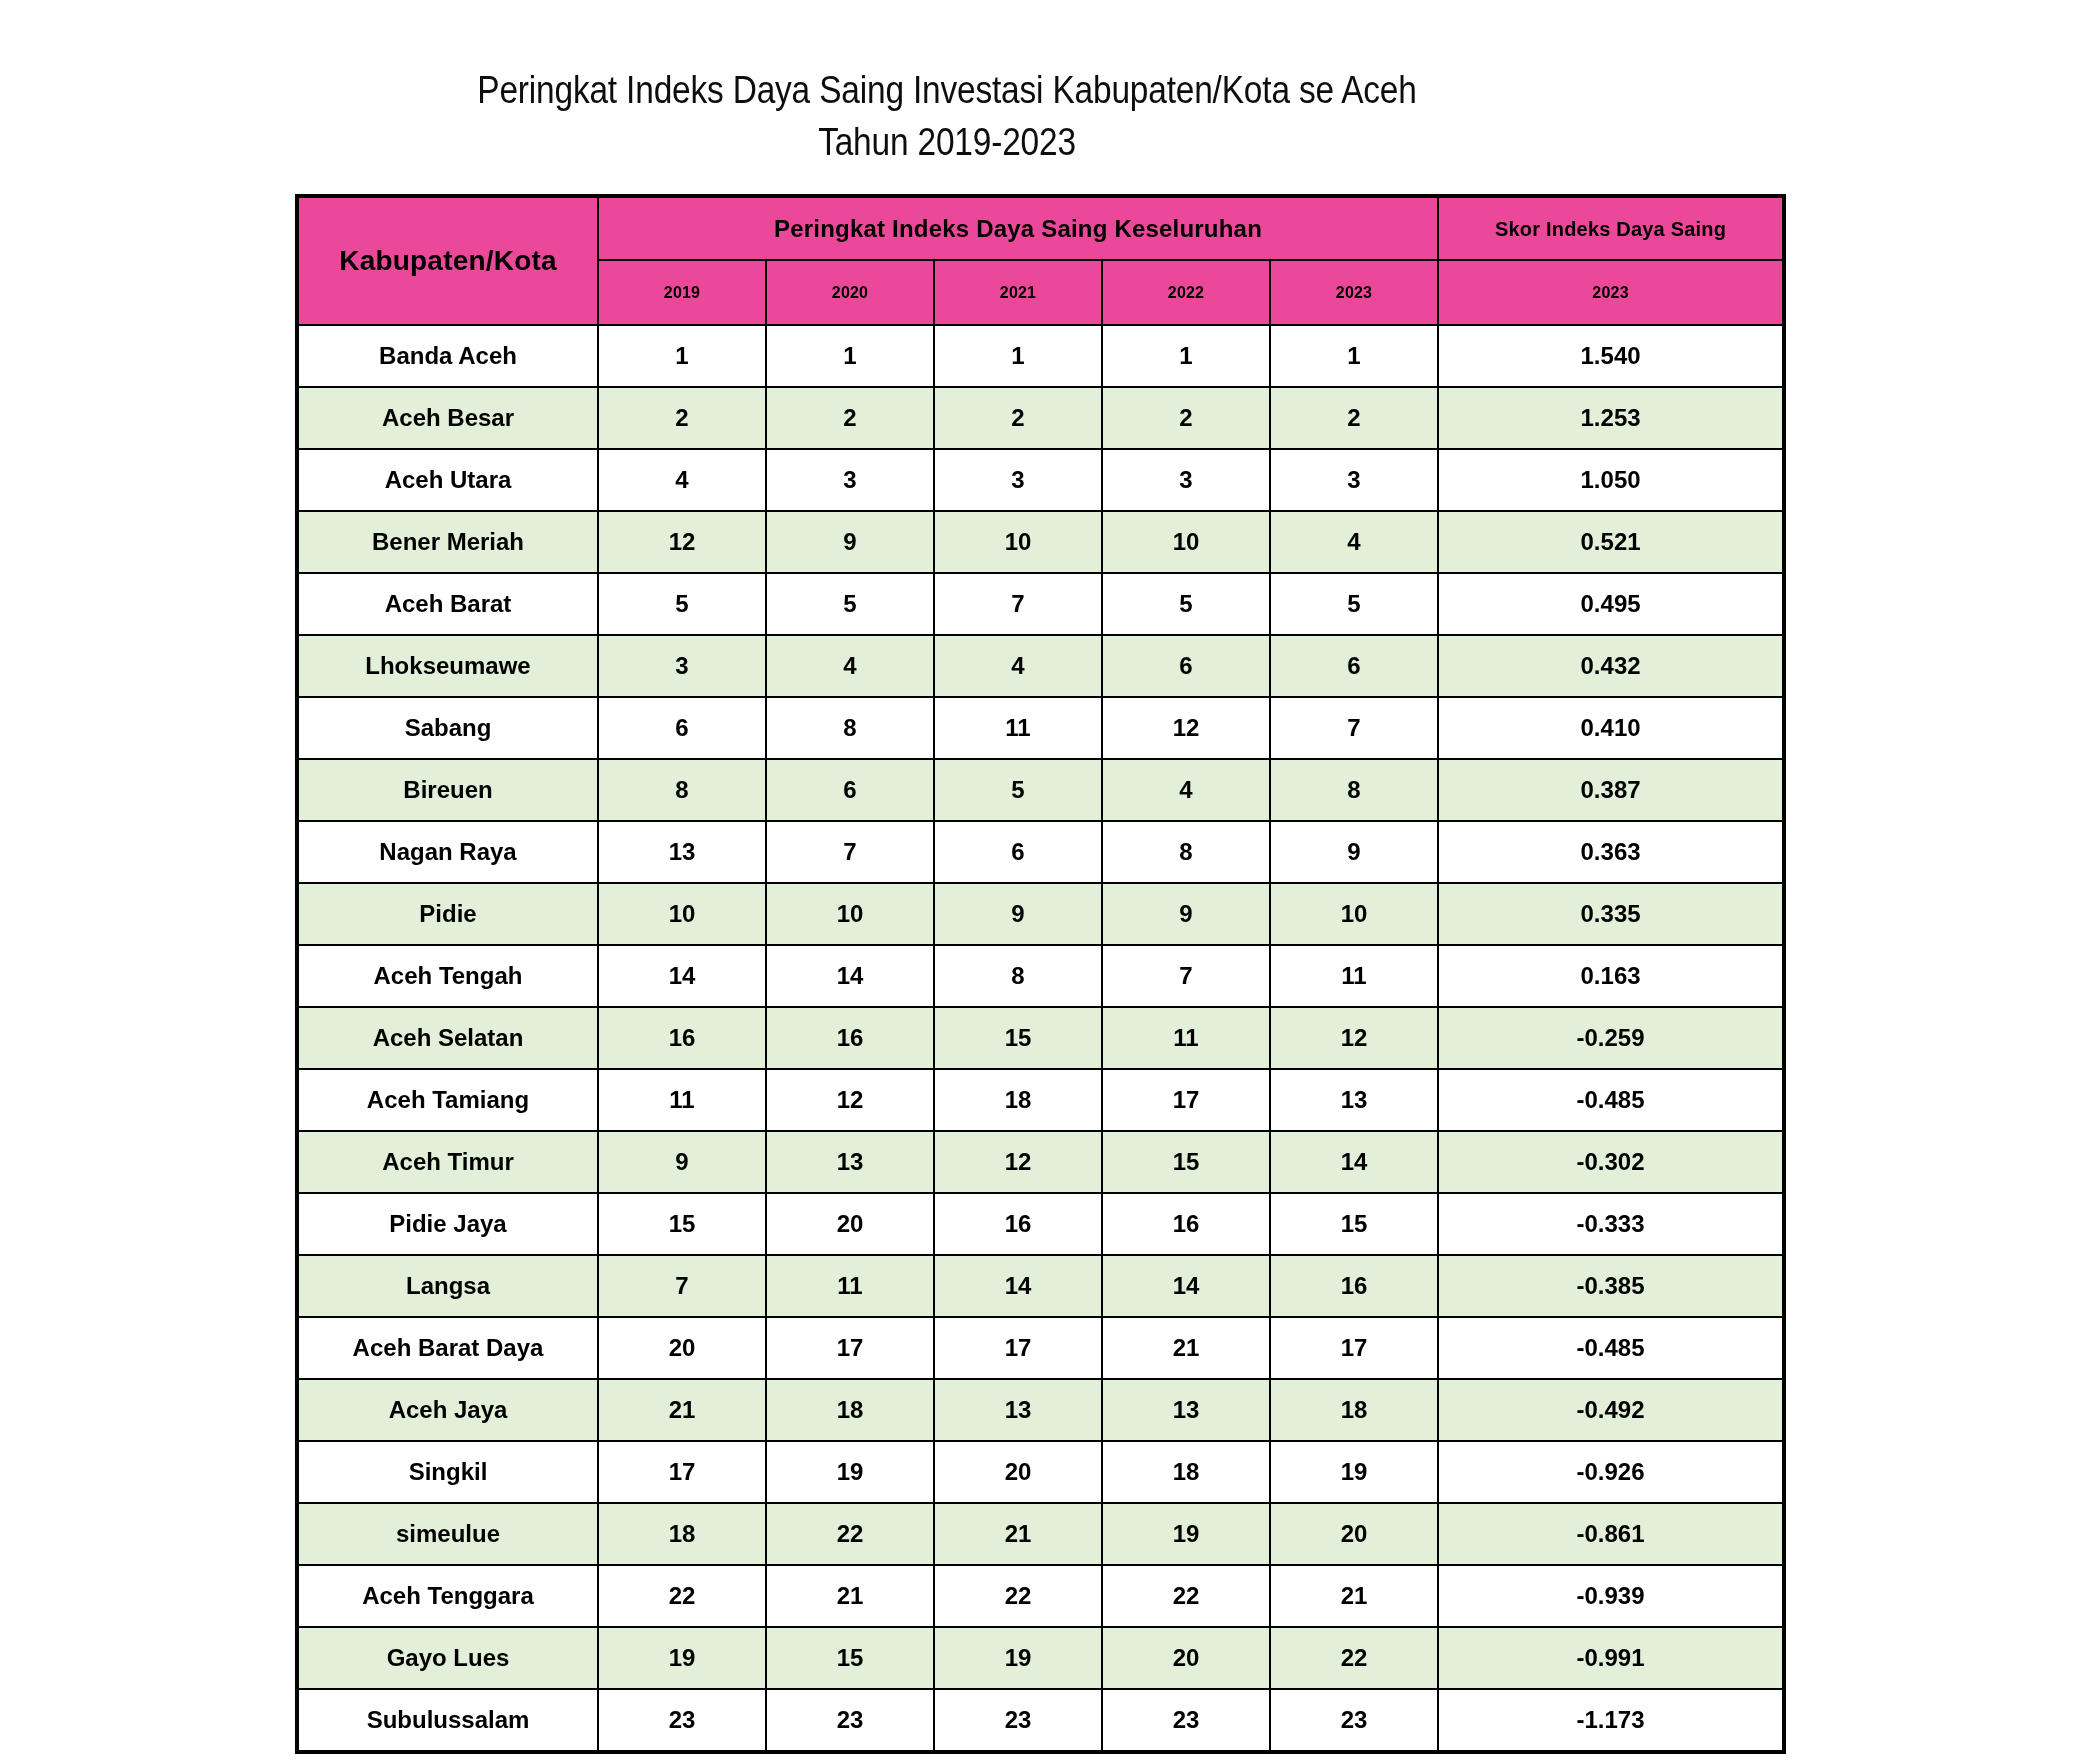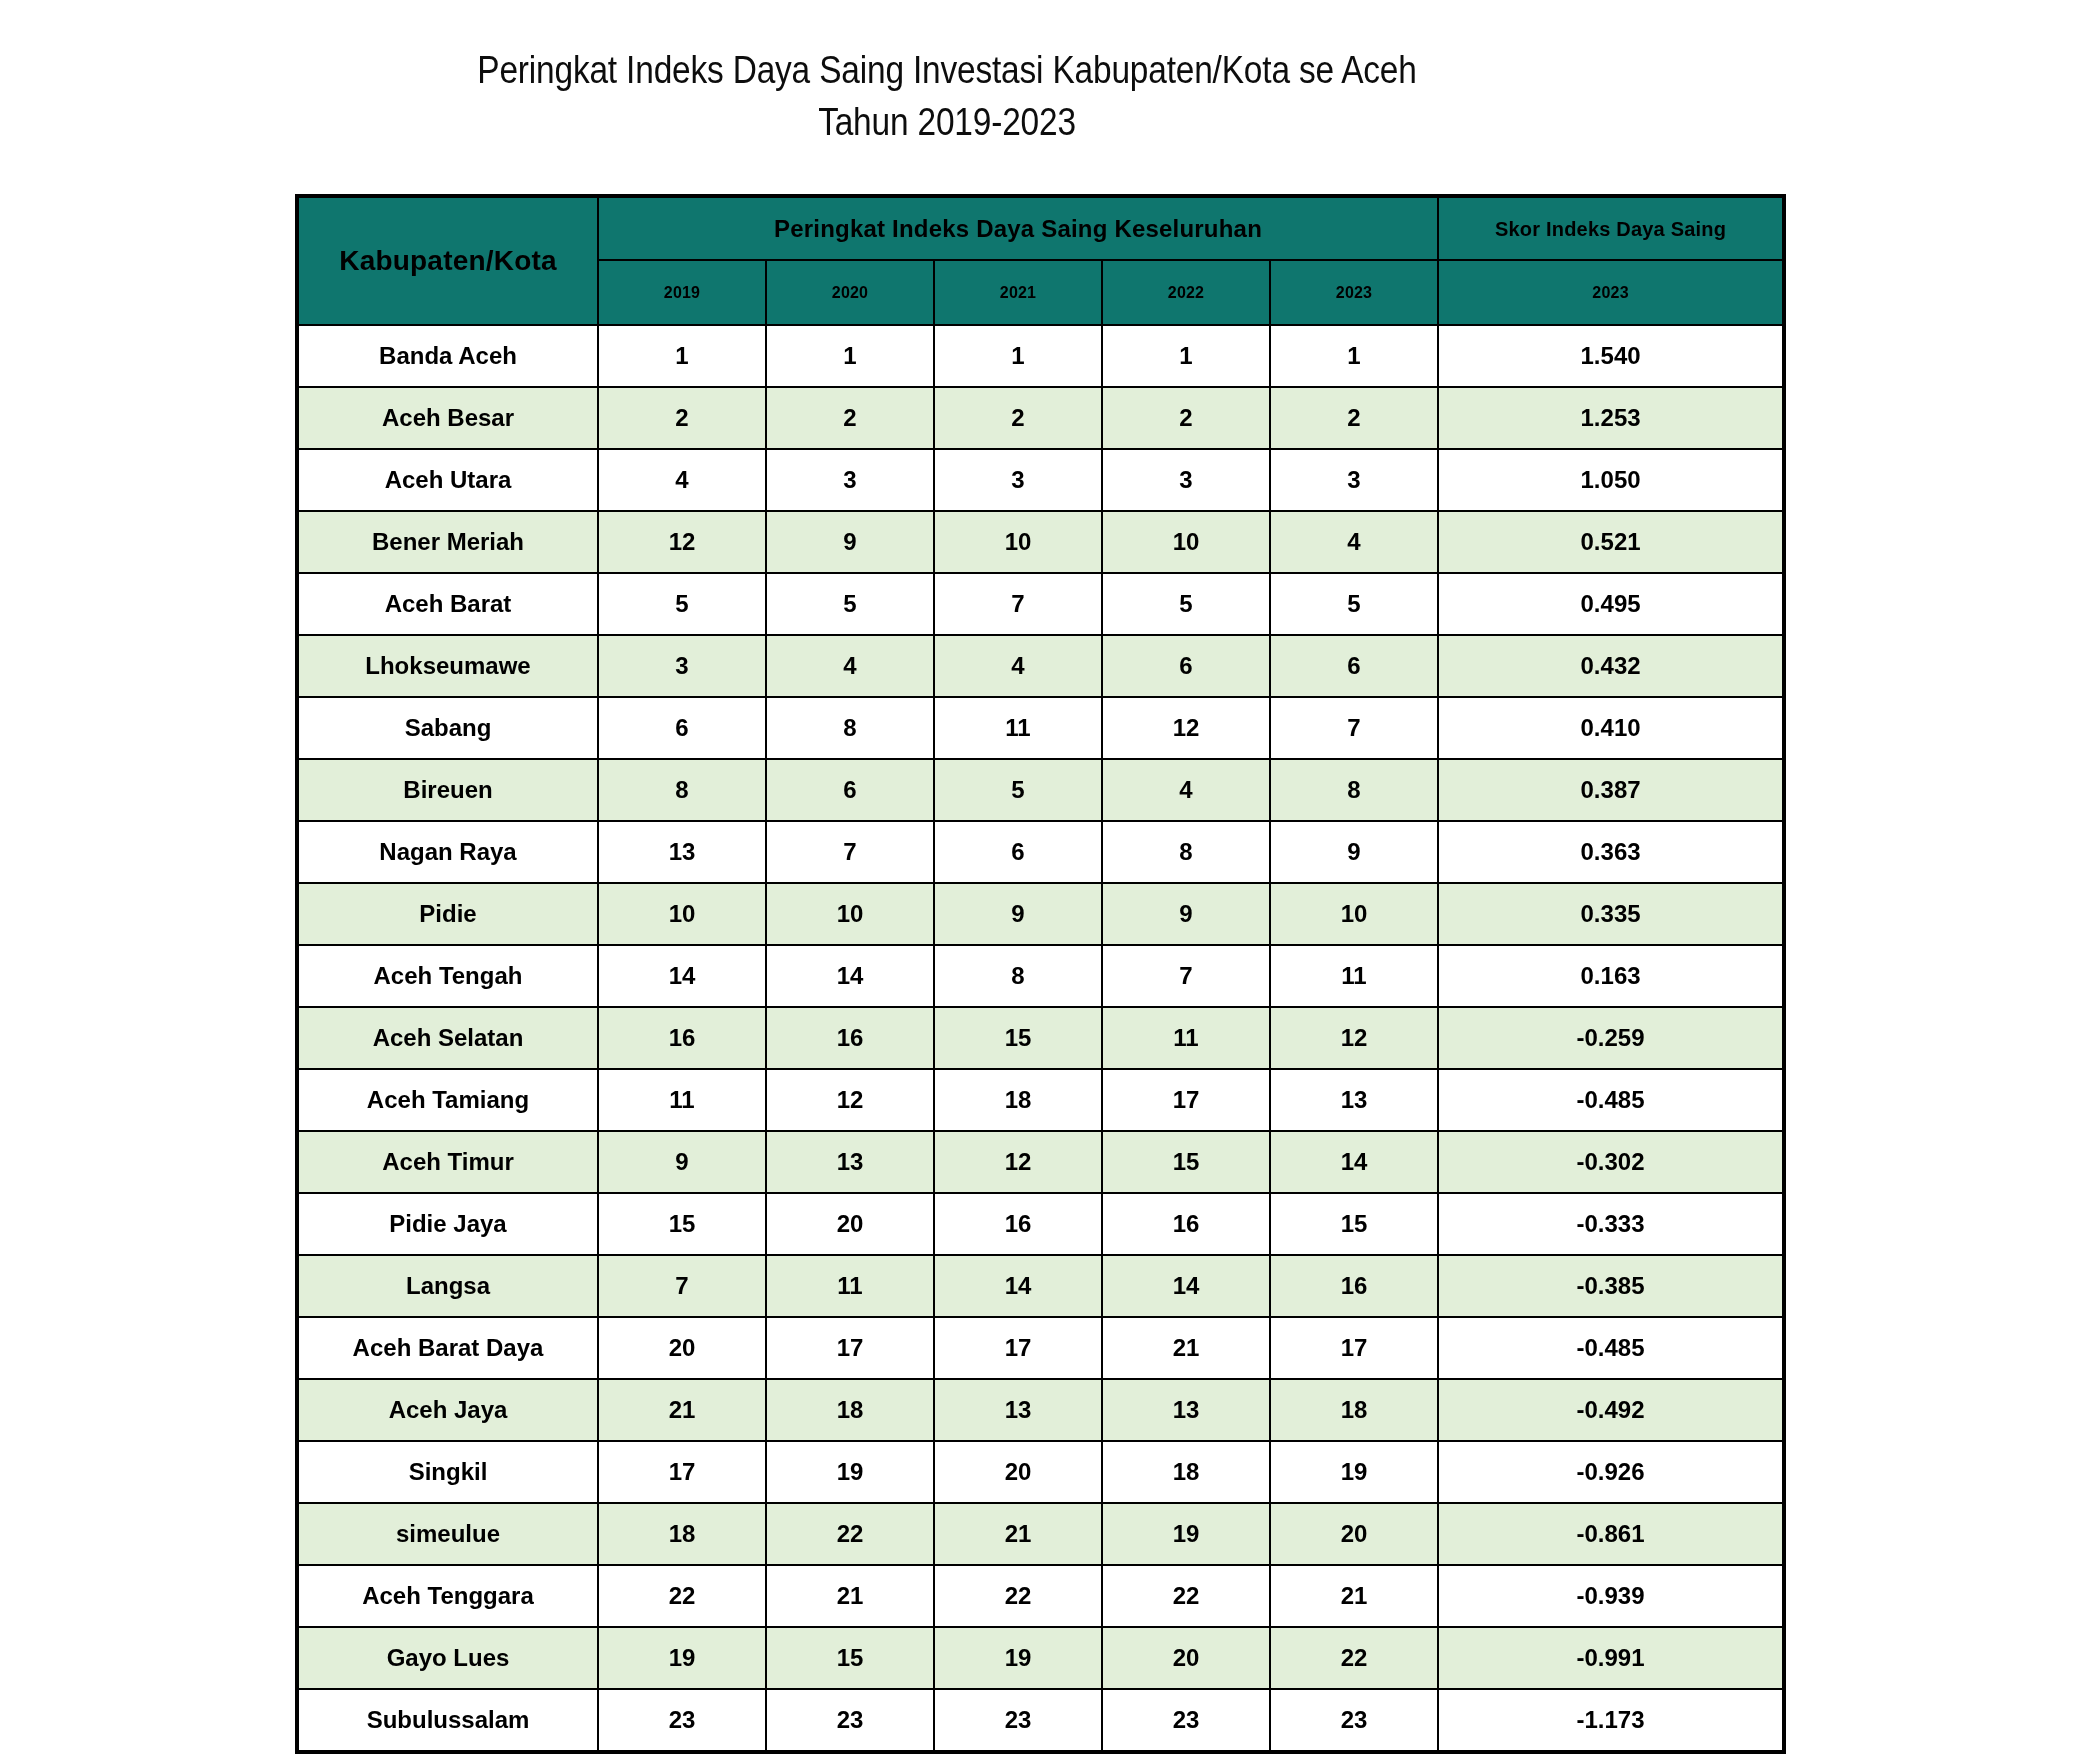--- a/index.html
+++ b/index.html
@@ -12,21 +12,21 @@
     height: 1763px;
     font-family: "Liberation Sans", sans-serif;
     color: #000000;
     overflow: hidden;
   }
 
   
   #title-block {
     position: absolute;
     left: 0;
-    top: 44px;
+    top: 64px;
     width: 1894px;
     text-align: center;
   }
   .title-line {
     font-family: "Liberation Sans", sans-serif;
     font-size: 38px;
     font-weight: 400;
     line-height: 52px;
     letter-spacing: -0.2px;
     color: #0d0d0d;
@@ -60,21 +60,21 @@
     color: #000000;
   }
 
   
   col.c-name { width: 301px; }
   col.c-year { width: 168px; }
   col.c-skor { width: 346px; }
 
   
   thead th {
-    background: #0f766e;
+    background: #ec4899;
     font-size: 23px;
     line-height: 30px;
     letter-spacing: 0.2px;
   }
   th.h-name {
     font-size: 28px;
     height: 125px;
   }
   th.h-group {
     height: 61px;

